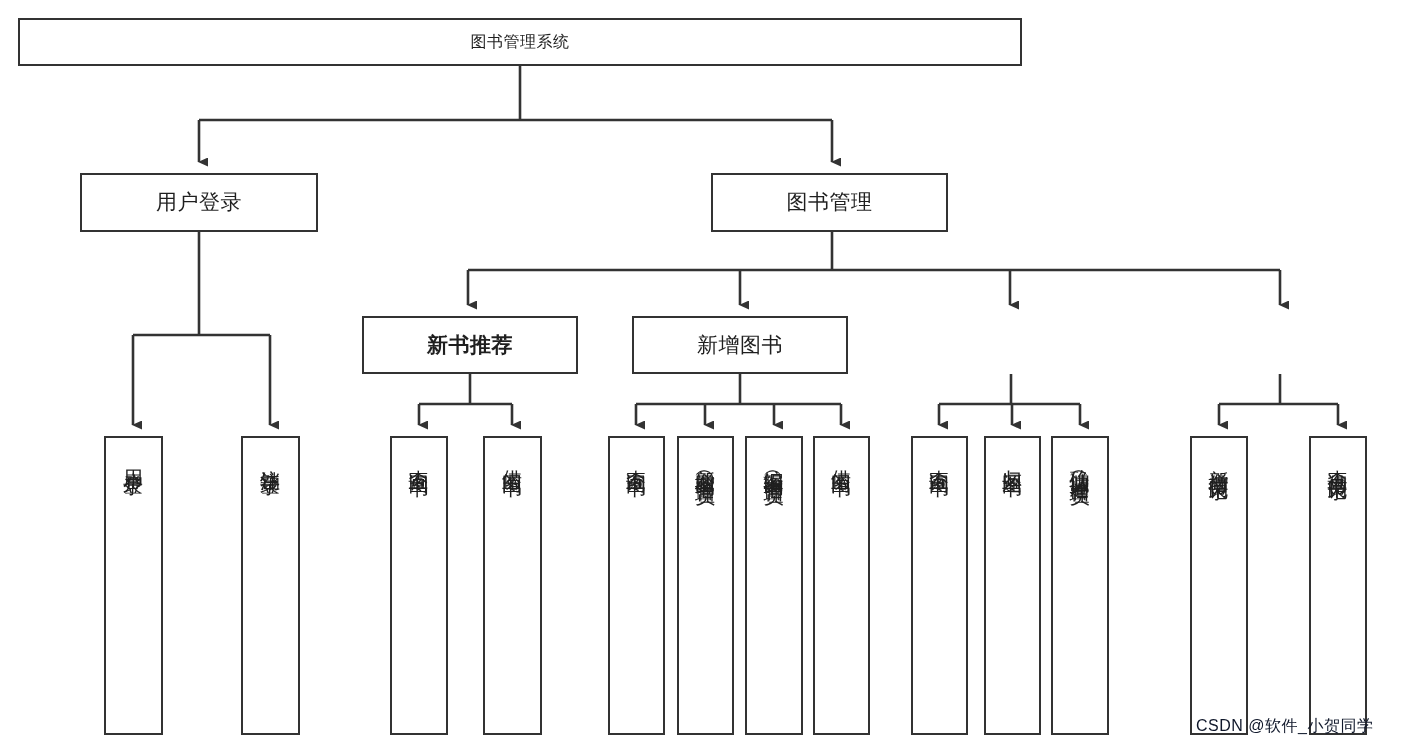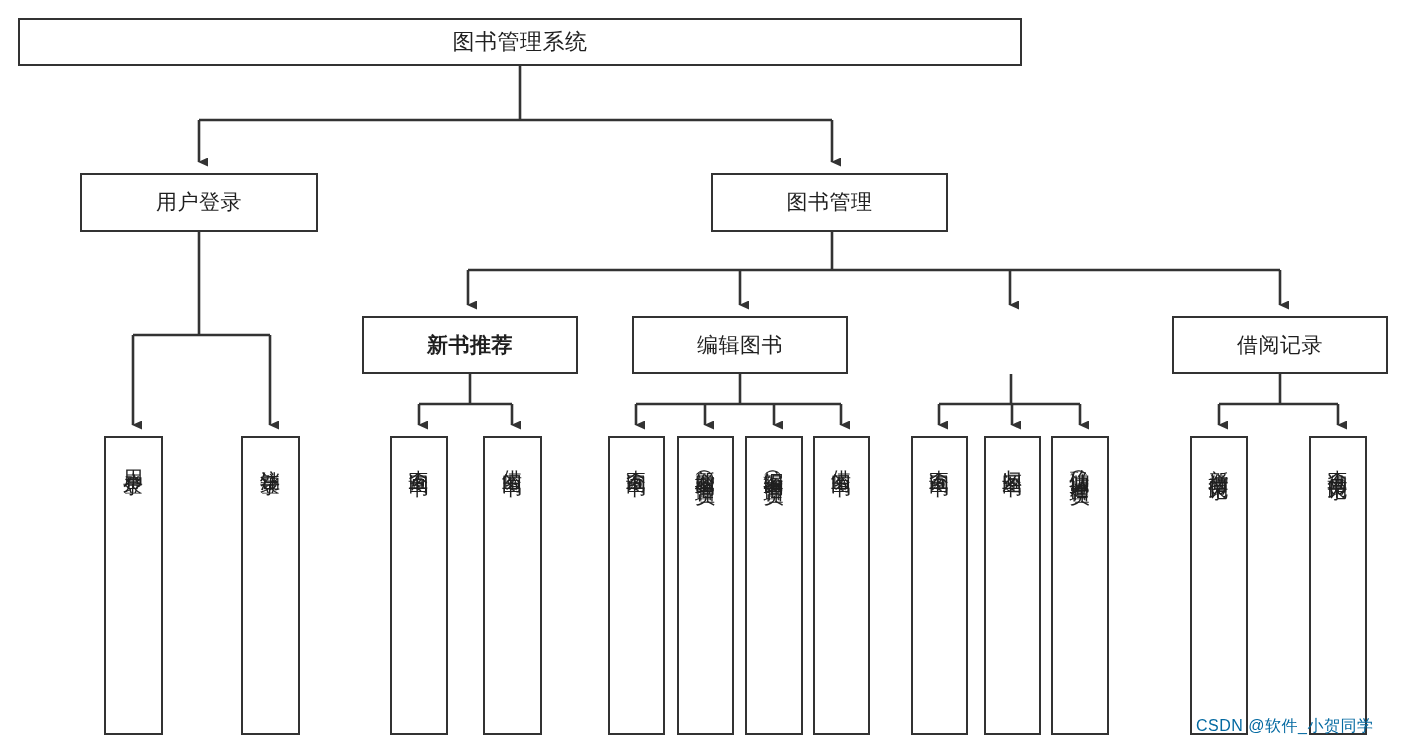--- a/index.html
+++ b/index.html
@@ -50,25 +50,25 @@
     padding-top: 16px;
   }
   .node.vertical .node-label {
     writing-mode: vertical-rl;
     text-orientation: upright;
     white-space: nowrap;
     font-size: 20px;
     letter-spacing: 2.5px;
     line-height: 1;
   }
-  .node.root .node-label { font-size: 22px; }
+  .node.root .node-label { font-size: 16px; }
   .watermark {
     position: absolute;
     font-size: 16px;
-    color: #0369a1;
+    color: #0f172a;
     letter-spacing: 0.5px;
     white-space: nowrap;
     user-select: none;
   }
 </style>
 </head>
 <body>
 
 <div id="diagram-root">
 
@@ -130,24 +130,21 @@
     <span class="node-label">用户登录</span>
   </div>
   <div class="node" style="left:711px; top:173px; width:237px; height:59px;text-align:right;">
     <span class="node-label">图书管理</span>
   </div>
 
   <div class="node" style="left:362px; top:316px; width:216px; height:58px;font-weight:bold;">
     <span class="node-label">新书推荐</span>
   </div>
   <div class="node" style="left:632px; top:316px; width:216px; height:58px;">
-    <span class="node-label">编辑图书</span>
-  </div>
-  <div class="node" style="left:1172px; top:316px; width:216px; height:58px;">
-    <span class="node-label">借阅记录</span>
+    <span class="node-label">新增图书</span>
   </div>
 
   <div class="node vertical" style="left:104px; top:436px; width:59px; height:299px;">
     <span class="node-label">用户登录</span>
   </div>
   <div class="node vertical" style="left:241px; top:436px; width:59px; height:299px;">
     <span class="node-label">注销登录</span>
   </div>
 
   <div class="node vertical" style="left:390px; top:436px; width:58px; height:299px;">

